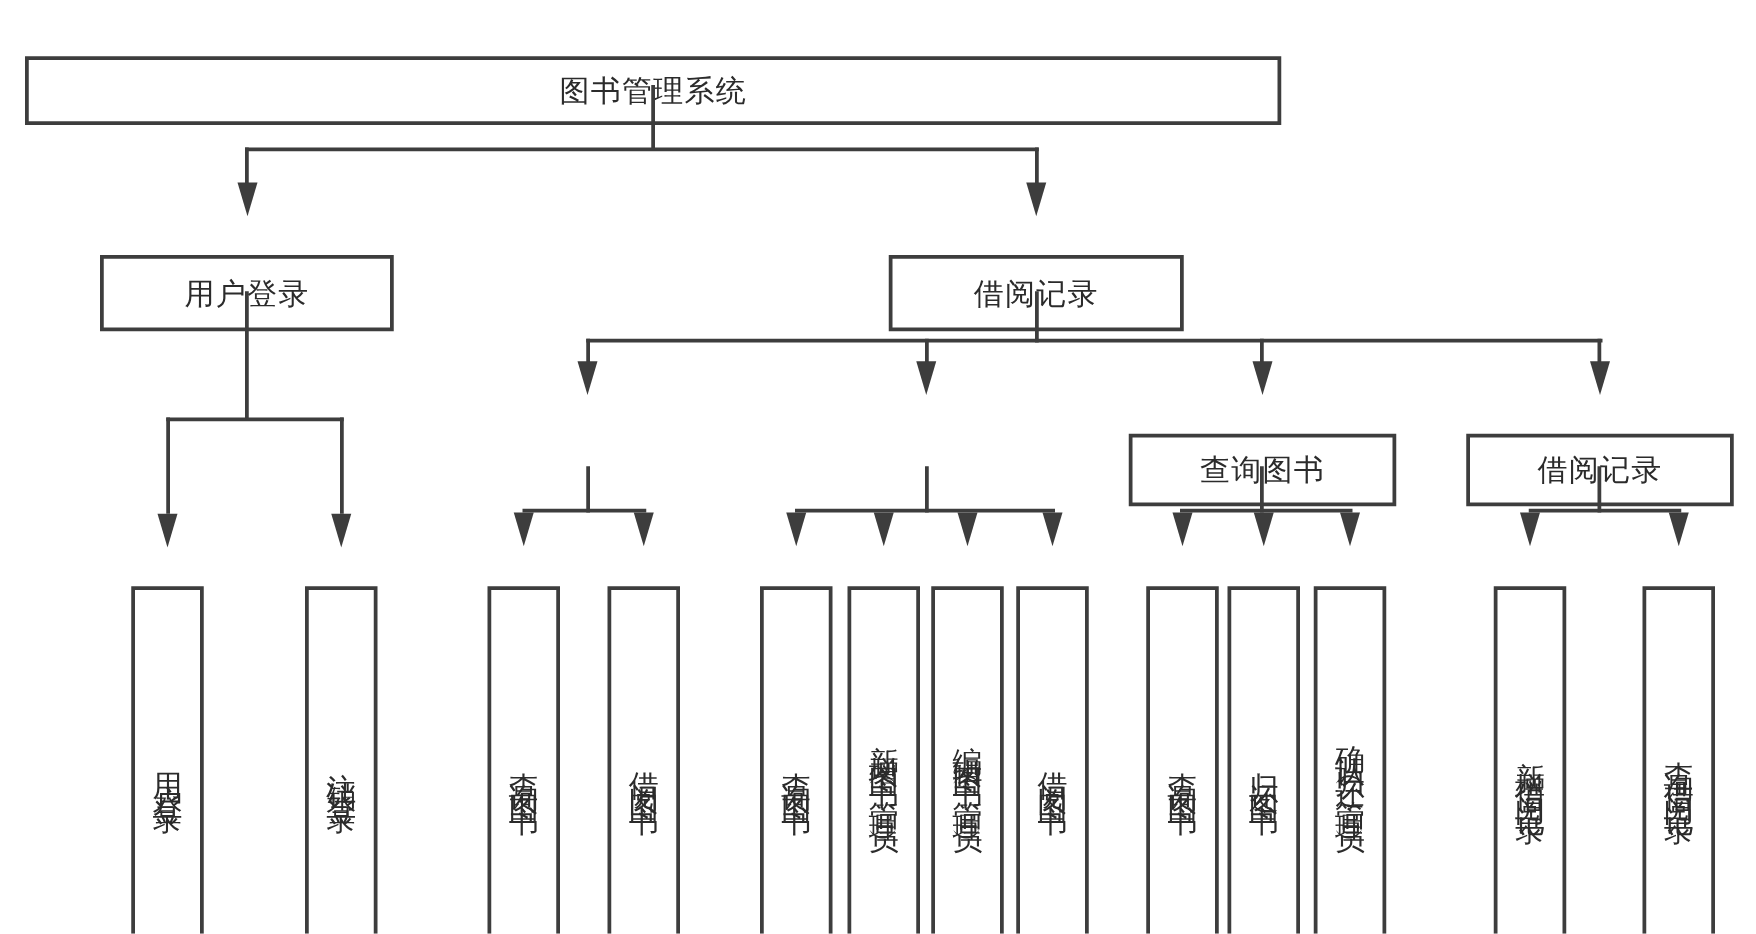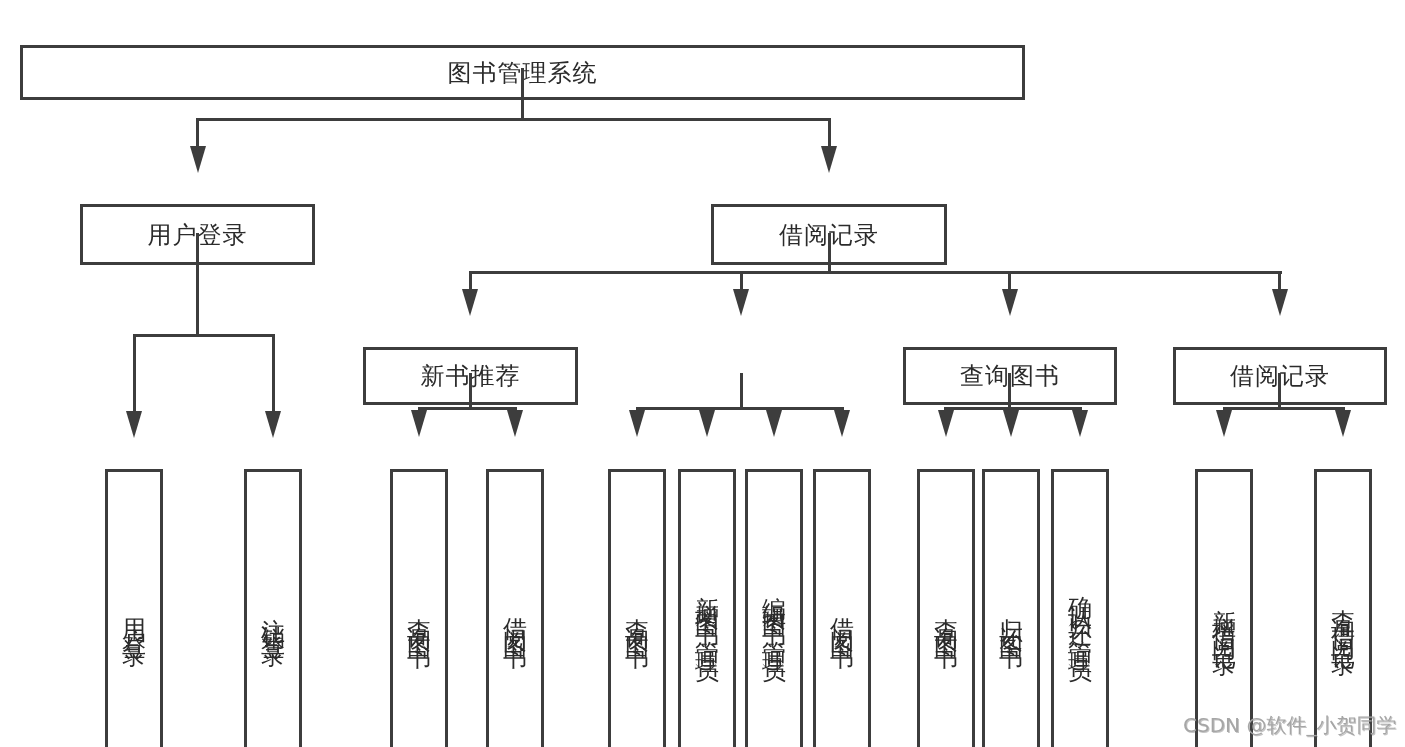--- a/index.html
+++ b/index.html
@@ -63,23 +63,20 @@
   </div>
 
   <div class="box hbox" style="left:80px; top:172px; width:235px; height:61px;">
     <span>用户登录</span>
   </div>
 
   <div class="box hbox" style="left:711px; top:172px; width:236px; height:61px;">
     <span>借阅记录</span>
   </div>
 
-  <div class="box hbox" style="left:363px; top:315px; width:215px; height:58px;">
-    <span>新书推荐</span>
-  </div>
 
 
   <div class="box hbox" style="left:903px; top:315px; width:214px; height:58px;">
     <span>查询图书</span>
   </div>
 
   <div class="box hbox" style="left:1173px; top:315px; width:214px; height:58px;">
     <span>借阅记录</span>
   </div>
 
@@ -176,15 +173,14 @@
   <div class="hline" style="left:944px; top:407px; width:138px;"></div>
   <div class="arrow" style="left:938px; top:410px;"></div>
   <div class="arrow" style="left:1003px; top:410px;"></div>
   <div class="arrow" style="left:1072px; top:410px;"></div>
 
   <div class="vline" style="left:1278px; top:373px; height:37px;"></div>
   <div class="hline" style="left:1223px; top:407px; width:122px;"></div>
   <div class="arrow" style="left:1216px; top:410px;"></div>
   <div class="arrow" style="left:1335px; top:410px;"></div>
 
-  <div class="watermark">CSDN @软件_小贺同学</div>
 
 </div>
 
 </body></html>

